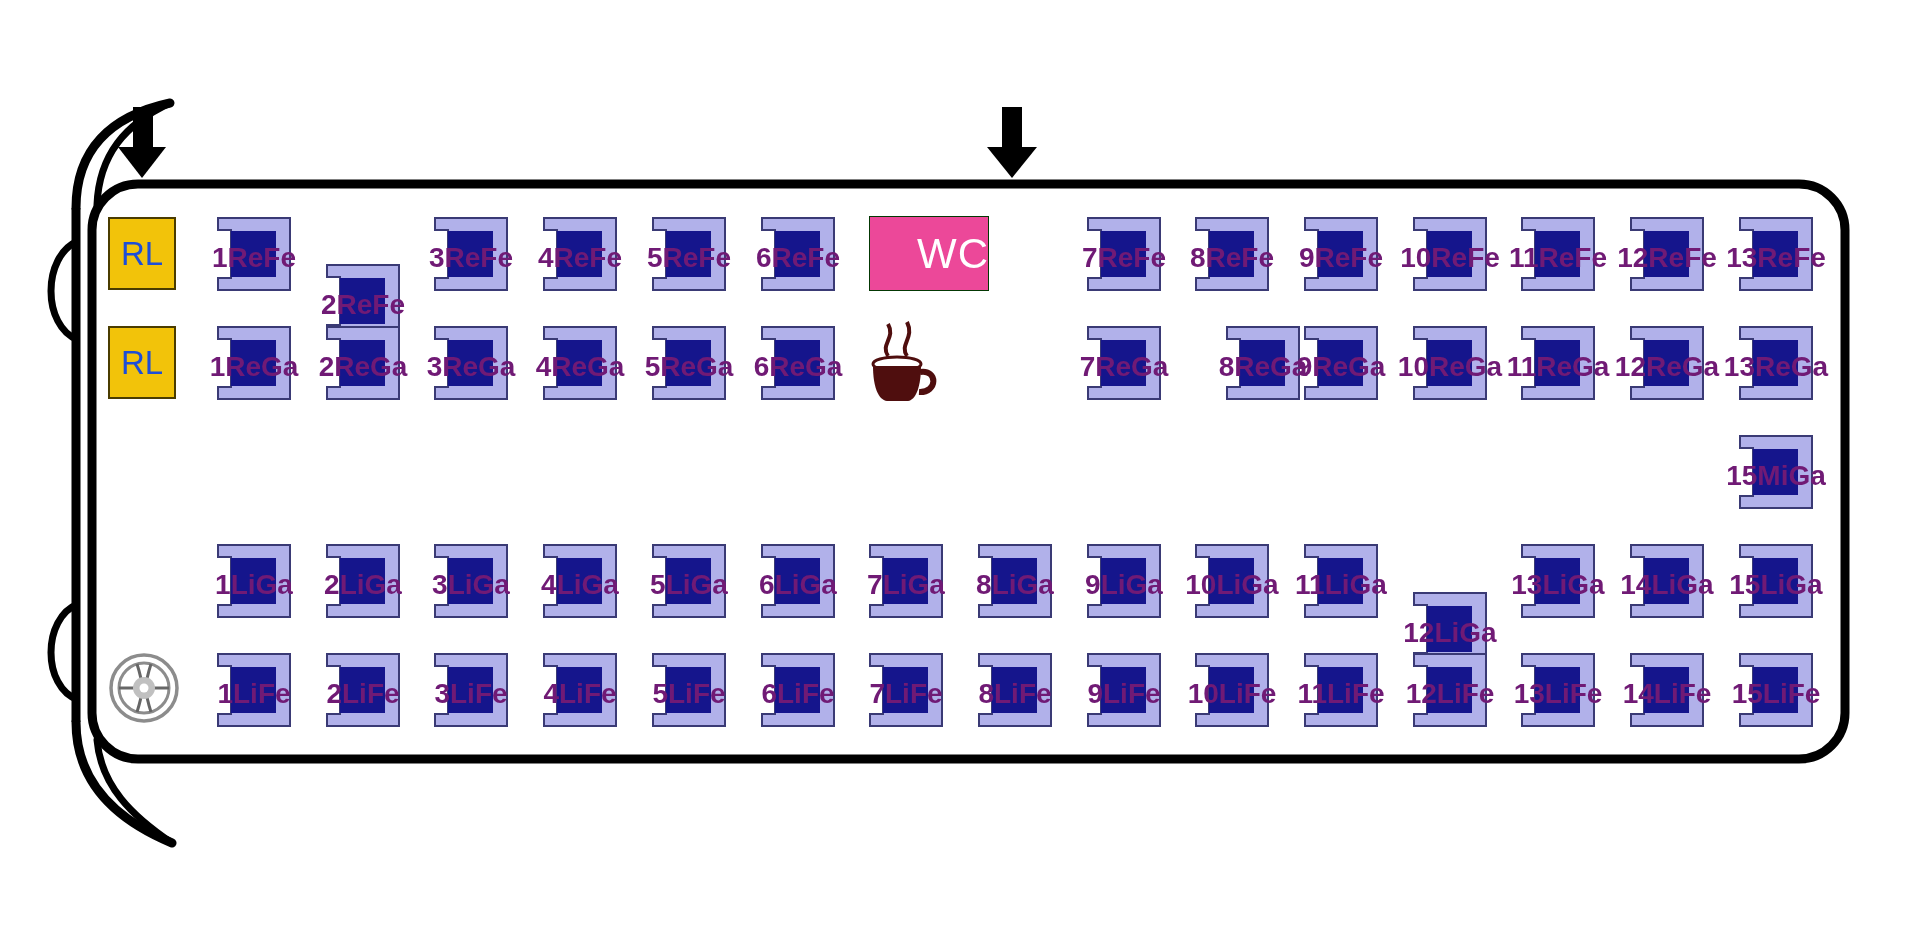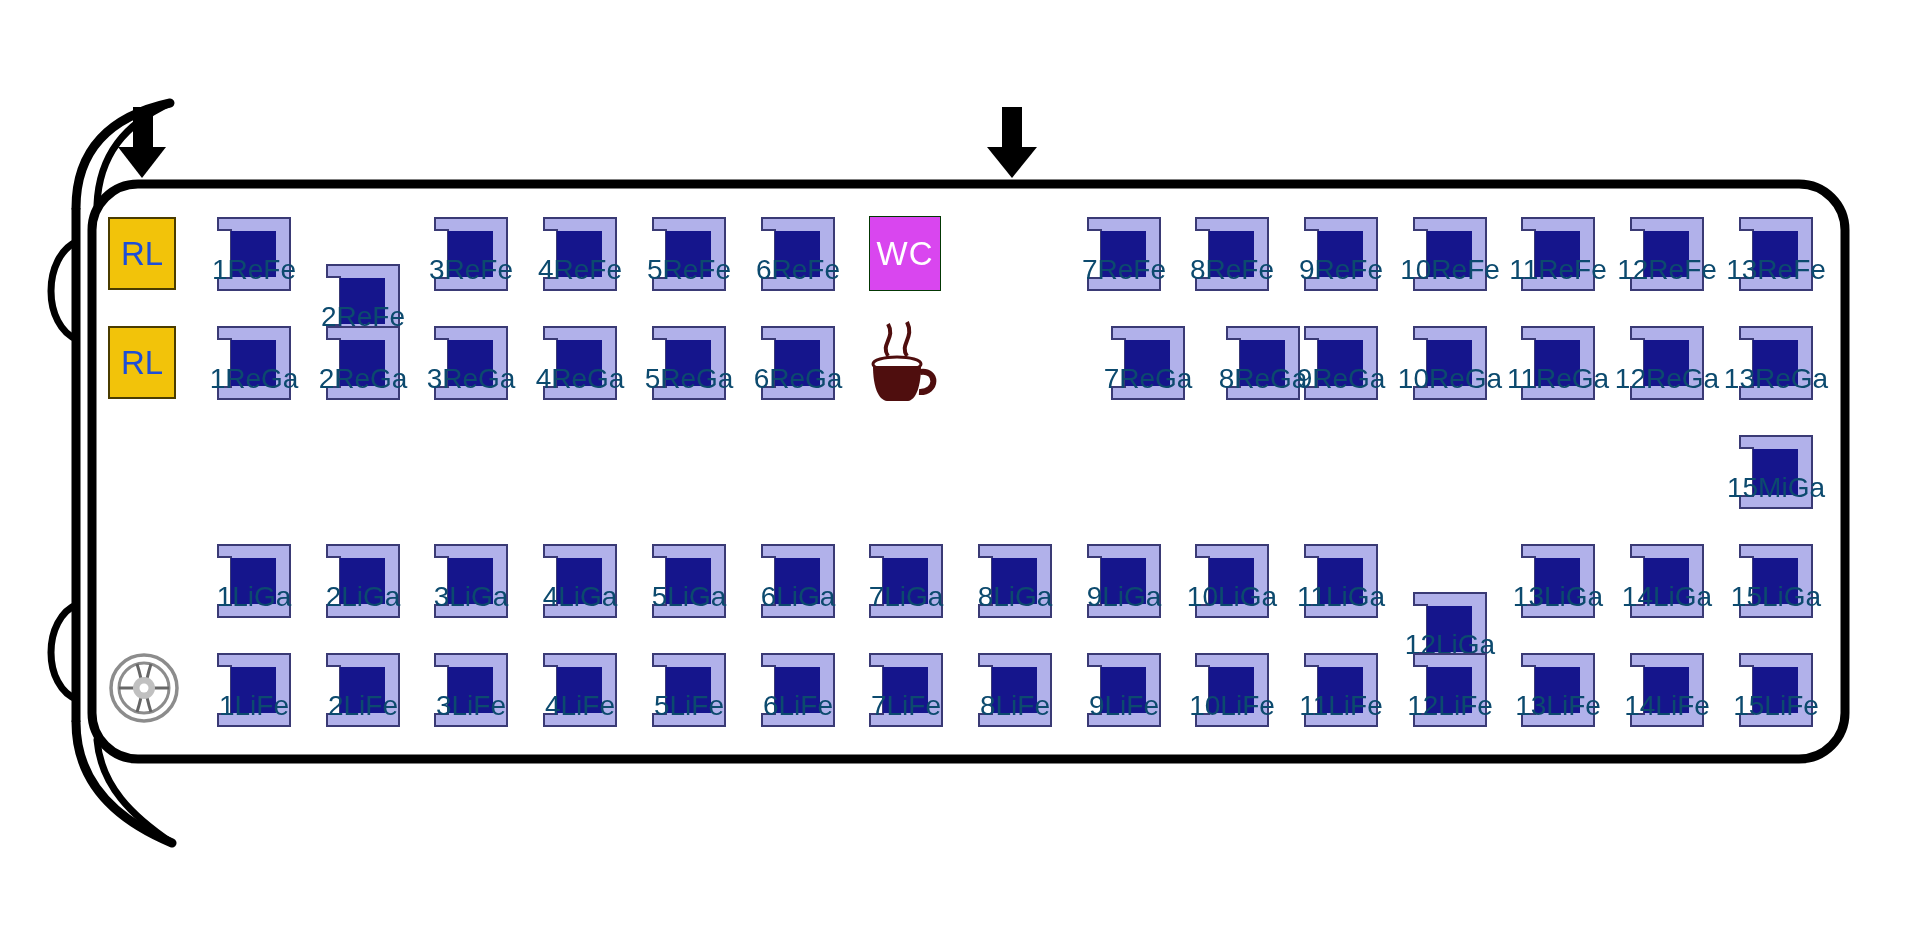--- a/index.html
+++ b/index.html
@@ -7,35 +7,35 @@
     position:relative;width:1920px;height:942px;background:#ffffff;overflow:hidden;
     font-family:"Liberation Sans",sans-serif;
   }
   #plan-title{
     position:absolute;left:640px;top:6px;width:450px;text-align:center;
     font-size:62px;font-style:italic;color:#111;letter-spacing:1px;white-space:nowrap;
   }
   #bus-svg{position:absolute;left:0;top:0;}
   .seat{position:absolute;width:74px;height:74px;}
   .seat-label{
-    position:absolute;left:-40px;top:16px;width:154px;height:74px;
+    position:absolute;left:-40px;top:4px;width:154px;height:74px;
     display:flex;align-items:center;justify-content:center;
-    font-size:28px;color:#0c4a6e;white-space:nowrap;pointer-events:none;
+    font-size:28px;color:#701a75;white-space:nowrap;pointer-events:none;font-weight:bold;
   }
   .rl-box{
     position:absolute;left:108px;width:64px;height:69px;background:#F2C30A;
     border:2px solid #4a3c00;display:flex;align-items:center;justify-content:center;
     font-size:33px;color:#1d4ed8;
   }
   #rl-box-1{top:217px;}
   #rl-box-2{top:326px;}
   #wc-box{
-    position:absolute;left:869px;top:216px;width:70px;height:73px;background:#d946ef;
+    position:absolute;left:869px;top:216px;width:70px;height:73px;background:#ec4899;
     border:1px solid #033803;display:flex;align-items:center;justify-content:center;
-    font-size:33px;color:#ffffff;letter-spacing:1px;
+    font-size:42px;color:#ffffff;letter-spacing:1px;padding-left:48px;
   }
 </style>
 </head>
 <body>
 
 <div id="canvas">
 
 
   <svg id="bus-svg" width="1920" height="942" viewBox="0 0 1920 942">
 
@@ -158,21 +158,21 @@
           <rect x="14" y="14" width="45" height="46" fill="#15158C"></rect>
         </svg><div class="seat-label">4ReGa</div></div>
       <div class="seat" style="left: 652px; top: 326px;"><svg width="74" height="74" viewBox="0 0 74 74">
           <path d="M1,1 H73 V73 H1 V61 H14 V13 H1 Z" fill="#B1B1EA" stroke="#3A3A75" stroke-width="2"></path>
           <rect x="14" y="14" width="45" height="46" fill="#15158C"></rect>
         </svg><div class="seat-label">5ReGa</div></div>
       <div class="seat" style="left: 761px; top: 326px;"><svg width="74" height="74" viewBox="0 0 74 74">
           <path d="M1,1 H73 V73 H1 V61 H14 V13 H1 Z" fill="#B1B1EA" stroke="#3A3A75" stroke-width="2"></path>
           <rect x="14" y="14" width="45" height="46" fill="#15158C"></rect>
         </svg><div class="seat-label">6ReGa</div></div>
-      <div class="seat" style="left: 1087px; top: 326px; margin-left: 24px;"><svg width="74" height="74" viewBox="0 0 74 74">
+      <div class="seat" style="left: 1087px; top: 326px;"><svg width="74" height="74" viewBox="0 0 74 74">
           <path d="M1,1 H73 V73 H1 V61 H14 V13 H1 Z" fill="#B1B1EA" stroke="#3A3A75" stroke-width="2"></path>
           <rect x="14" y="14" width="45" height="46" fill="#15158C"></rect>
         </svg><div class="seat-label">7ReGa</div></div>
       <div class="seat" style="left: 1195px; top: 326px; margin-left: 31px;"><svg width="74" height="74" viewBox="0 0 74 74">
           <path d="M1,1 H73 V73 H1 V61 H14 V13 H1 Z" fill="#B1B1EA" stroke="#3A3A75" stroke-width="2"></path>
           <rect x="14" y="14" width="45" height="46" fill="#15158C"></rect>
         </svg><div class="seat-label">8ReGa</div></div>
       <div class="seat" style="left: 1304px; top: 326px;"><svg width="74" height="74" viewBox="0 0 74 74">
           <path d="M1,1 H73 V73 H1 V61 H14 V13 H1 Z" fill="#B1B1EA" stroke="#3A3A75" stroke-width="2"></path>
           <rect x="14" y="14" width="45" height="46" fill="#15158C"></rect>

